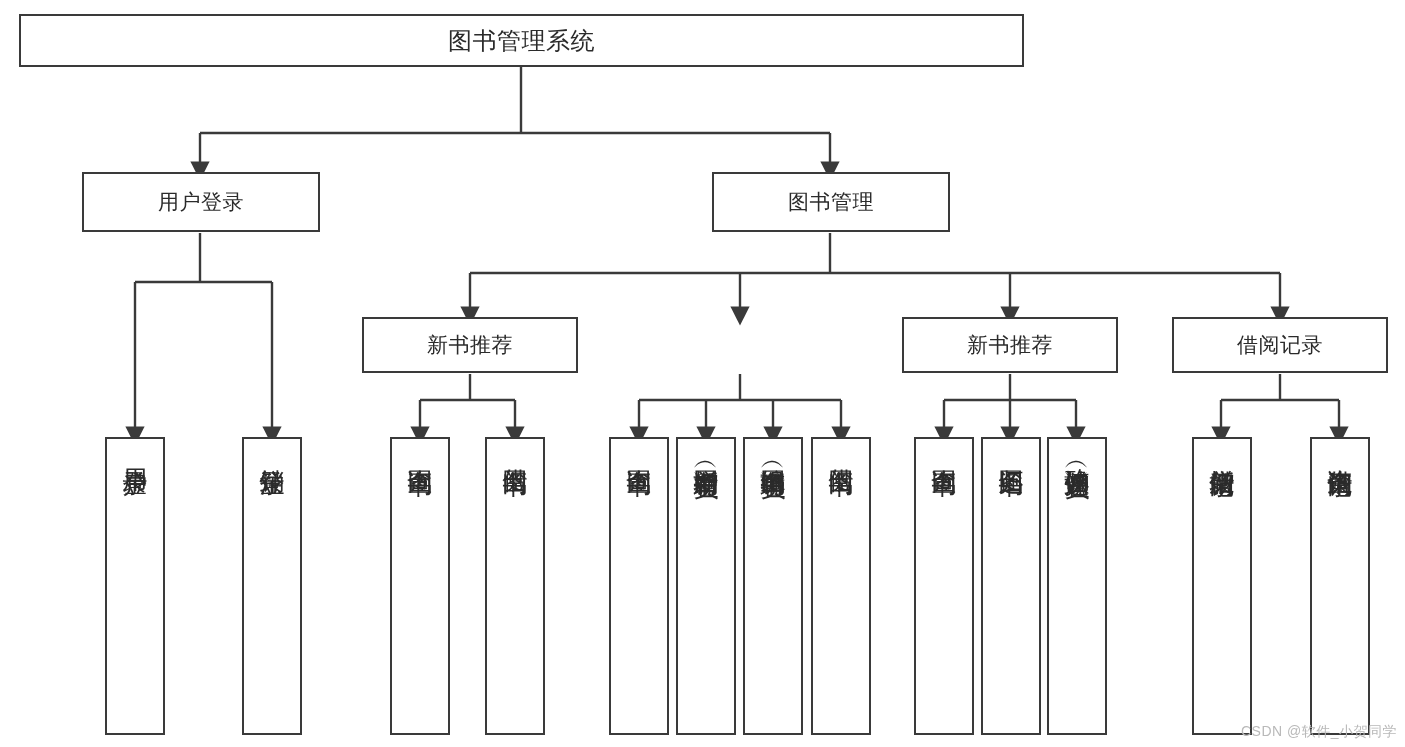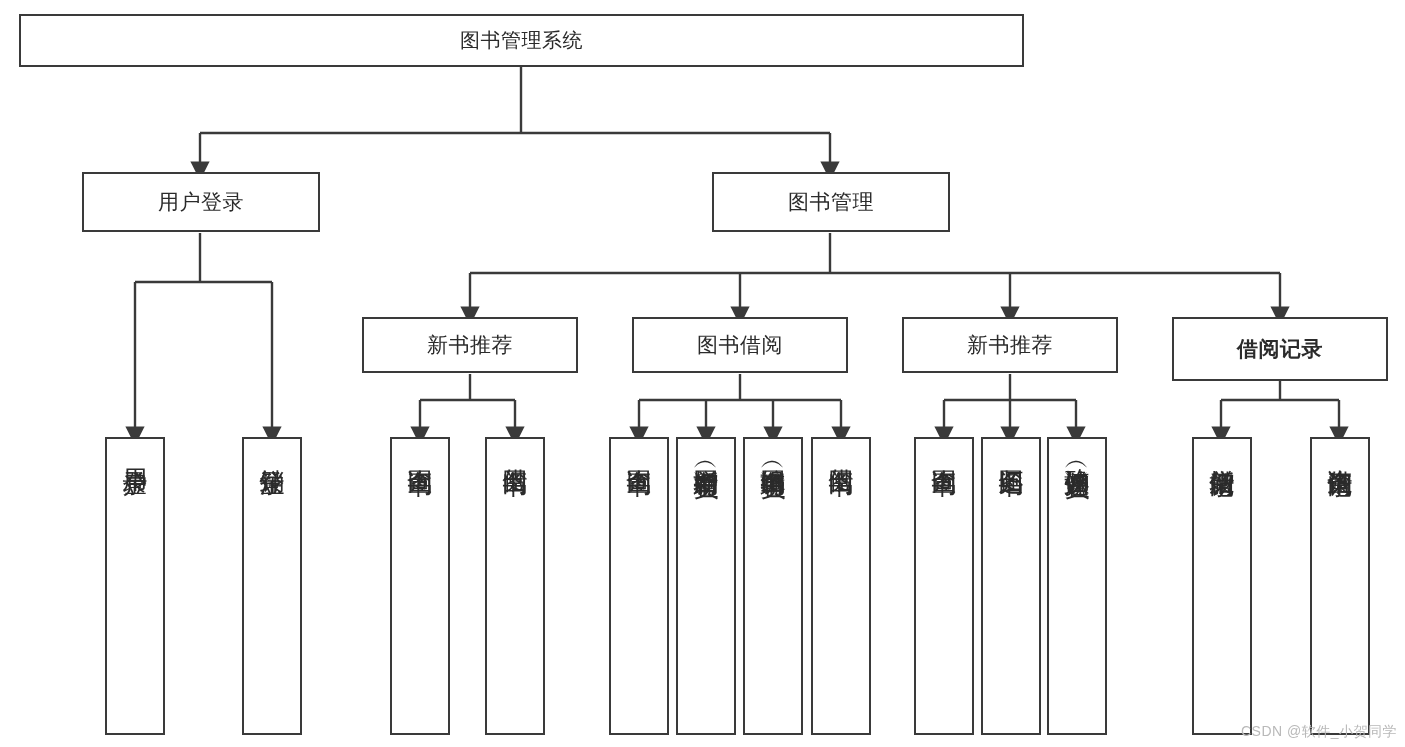--- a/index.html
+++ b/index.html
@@ -40,21 +40,21 @@
     display: block;
     text-align: center;
     letter-spacing: 0.5px;
   }
   .node.horizontal .node-label {
     font-size: 21px;
     line-height: 1.15;
     white-space: nowrap;
   }
   .node.root .node-label {
-    font-size: 20px;
+    font-size: 24px;
   }
   .node.vertical {
     align-items: flex-start;
     justify-content: center;
     padding-top: 10px;
   }
   .node.vertical .node-label {
     writing-mode: vertical-rl;
     text-orientation: upright;
     font-size: 25px;
@@ -136,29 +136,26 @@
   </div>
 
   <div class="node horizontal" style="left:362px; top:317px; width:216px; height:56px;">
     <span class="node-label">新书推荐</span>
   </div>
 
   <div class="node horizontal" style="left:712px; top:172px; width:238px; height:60px;">
     <span class="node-label">图书管理</span>
   </div>
 
-  <div class="node horizontal" style="left:632px; top:317px; width:216px; height:56px;">
-    <span class="node-label">图书借阅</span>
-  </div>
 
   <div class="node horizontal" style="left:902px; top:317px; width:216px; height:56px;">
     <span class="node-label">新书推荐</span>
   </div>
 
-  <div class="node horizontal" style="left:1172px; top:317px; width:216px; height:64px;font-weight:bold;">
+  <div class="node horizontal" style="left:1172px; top:317px; width:216px; height:56px;">
     <span class="node-label">借阅记录</span>
   </div>
 
   <div class="node vertical" style="left:105px; top:437px; width:60px; height:298px;">
     <span class="node-label">用户登录</span>
   </div>
 
   <div class="node vertical" style="left:242px; top:437px; width:60px; height:298px;">
     <span class="node-label">注销登录</span>
   </div>

